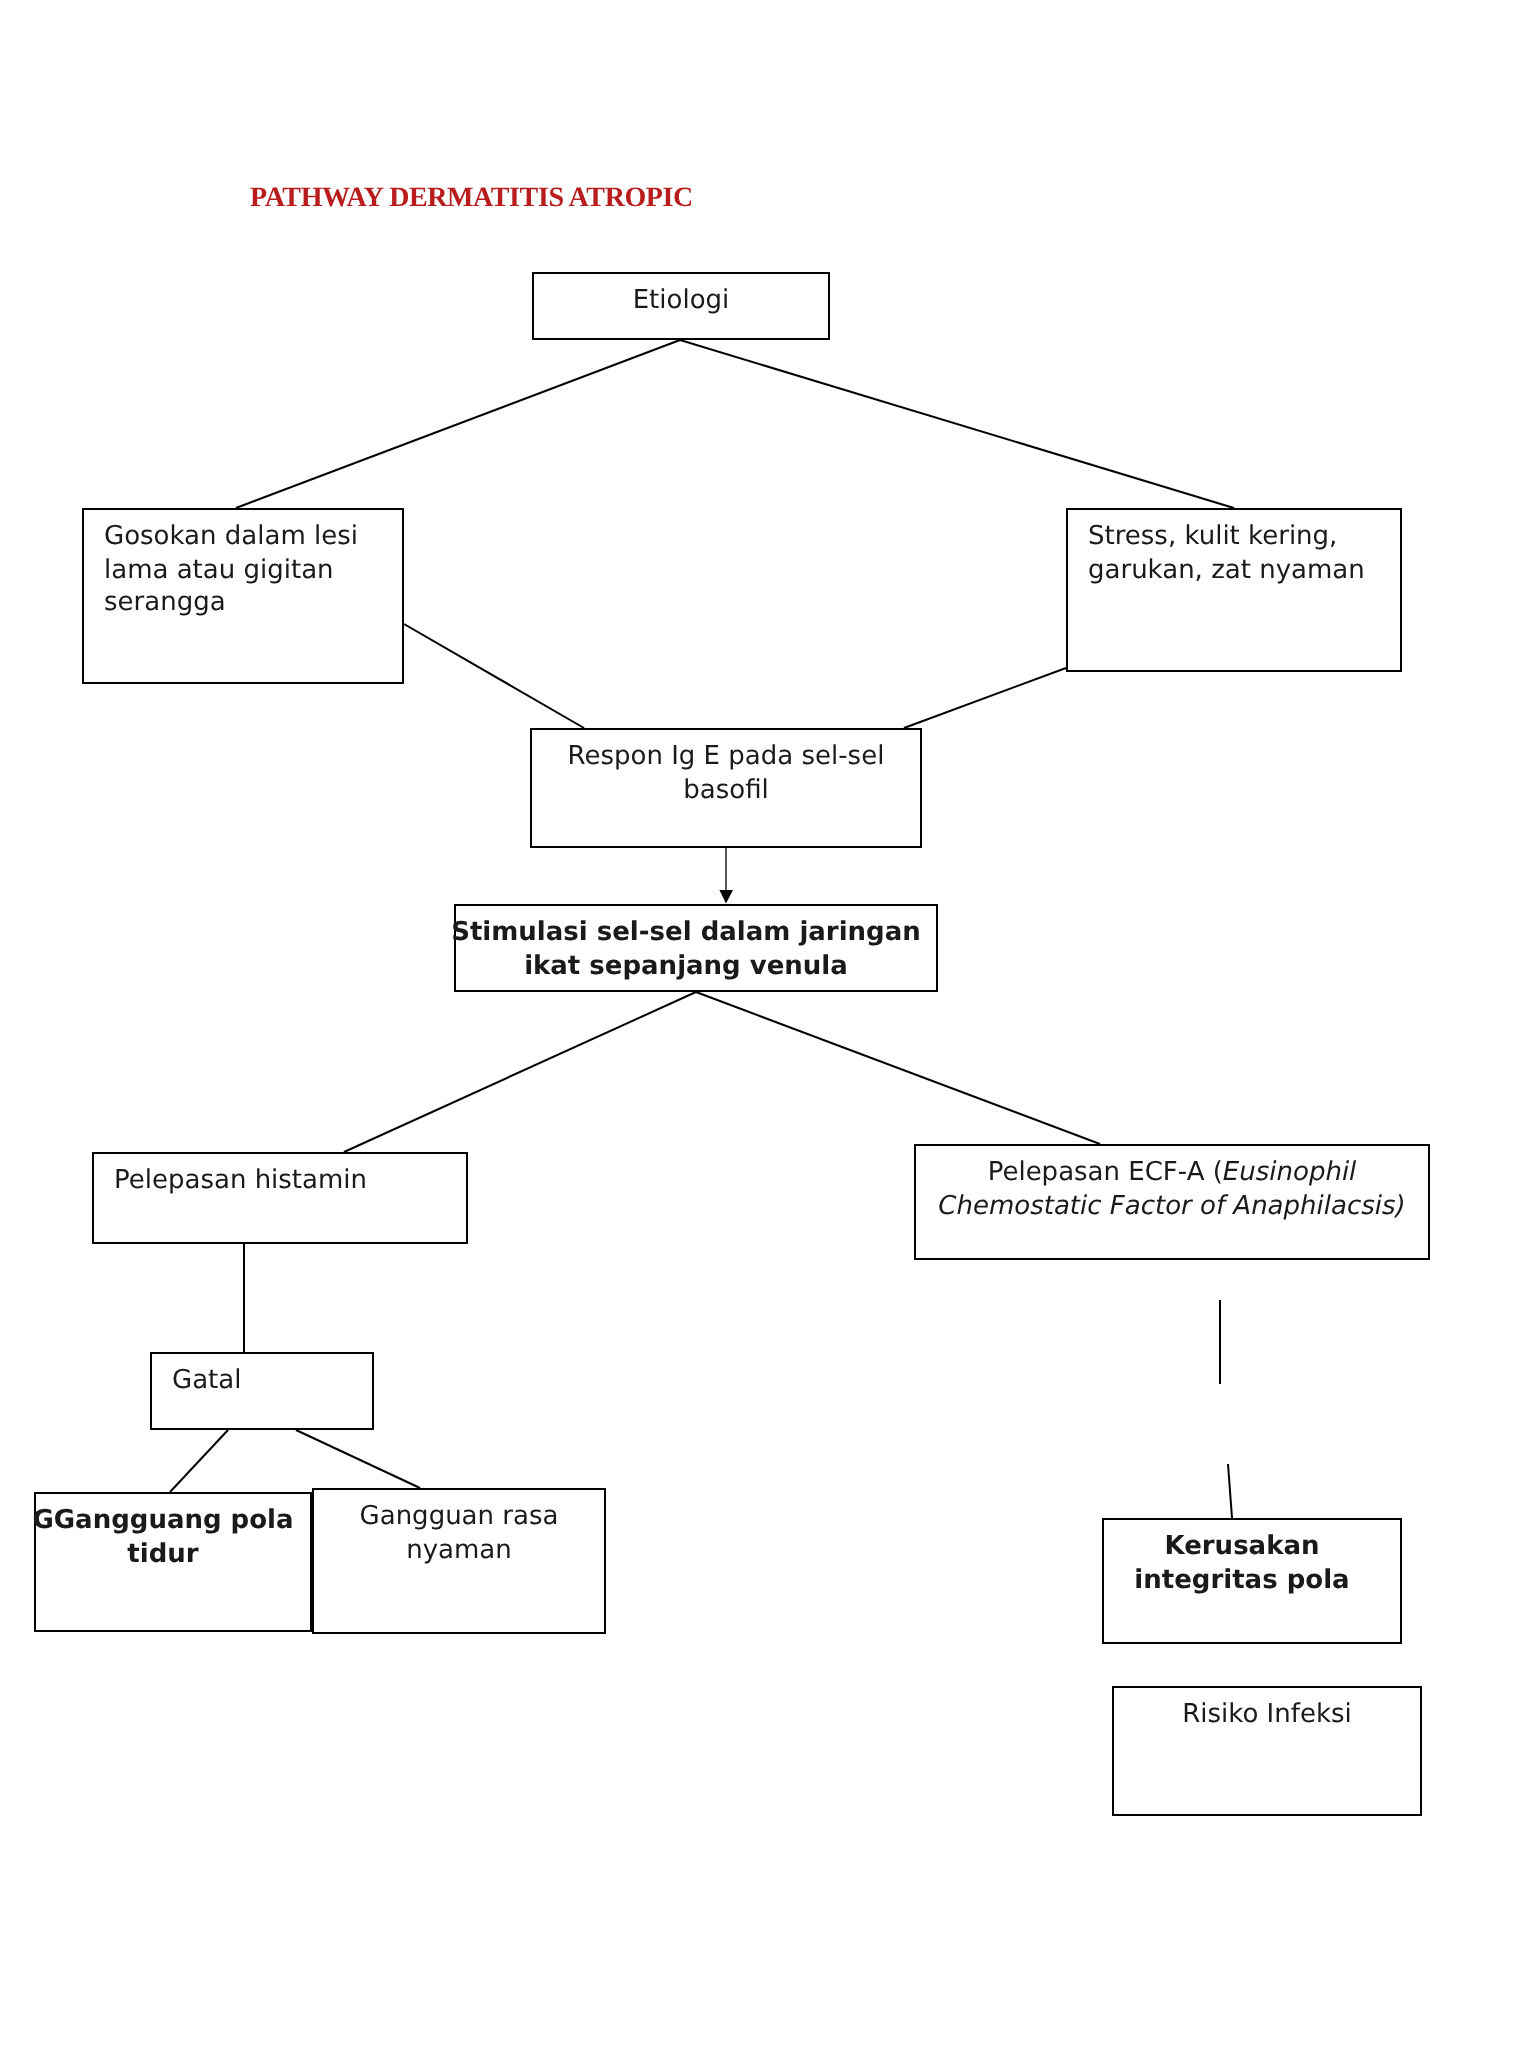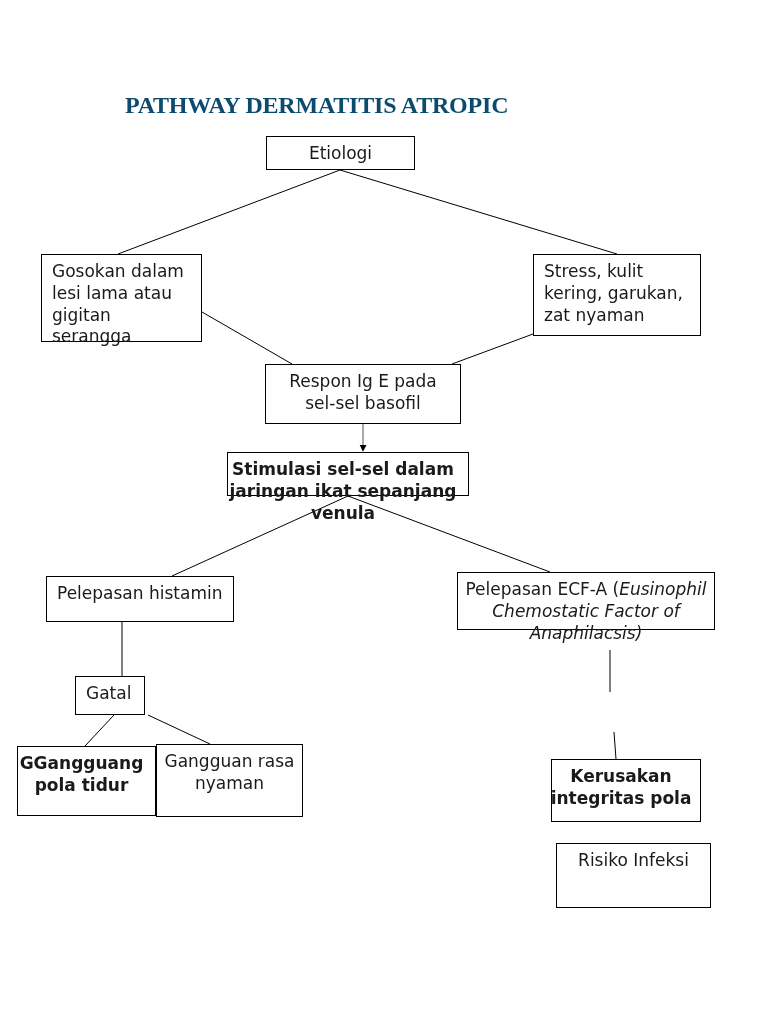--- a/index.html
+++ b/index.html
@@ -21,33 +21,33 @@
     top: 0;
     width: 768px;
     height: 1024px;
     pointer-events: none;
   }
   .title {
     position: absolute;
     left: 125px;
     top: 92px;
     font-family: "Liberation Serif", serif;
-    font-size: 24px;
+    font-size: 14px;
     font-weight: 700;
     letter-spacing: -0.2px;
-    color: #0c4a6e;
+    color: #b91c1c;
     white-space: nowrap;
   }
   .node {
     position: absolute;
     box-sizing: border-box;
     border: 1px solid #000000;
     background: transparent;
     color: #1a1a1a;
-    font-size: 17px;
+    font-size: 13px;
     line-height: 1.28;
     padding-top: 6px;
     z-index: 2;
   }
   .node .txt {
     display: block;
     padding-left: 10px;
     padding-right: 8px;
   }
   .node.center .txt {
@@ -124,21 +124,21 @@
   </div>
 
   <div class="node" style="left:46px; top:576px; width:188px; height:46px;">
     <span class="txt">Pelepasan histamin</span>
   </div>
 
   <div class="node center" style="left:457px; top:572px; width:258px; height:58px;">
     <span class="txt"><span>Pelepasan ECF-A (</span><span class="ital">Eusinophil Chemostatic Factor of Anaphilacsis)</span></span>
   </div>
 
-  <div class="node" style="left:75px; top:676px; width:70px; height:39px;">
+  <div class="node" style="left:75px; top:676px; width:112px; height:39px;">
     <span class="txt">Gatal</span>
   </div>
 
   <div class="node center bleed-left" style="left:17px; top:746px; width:139px; height:70px;">
     <span class="txt">GGangguang pola tidur</span>
   </div>
 
   <div class="node center" style="left:156px; top:744px; width:147px; height:73px;">
     <span class="txt">Gangguan rasa nyaman</span>
   </div>

